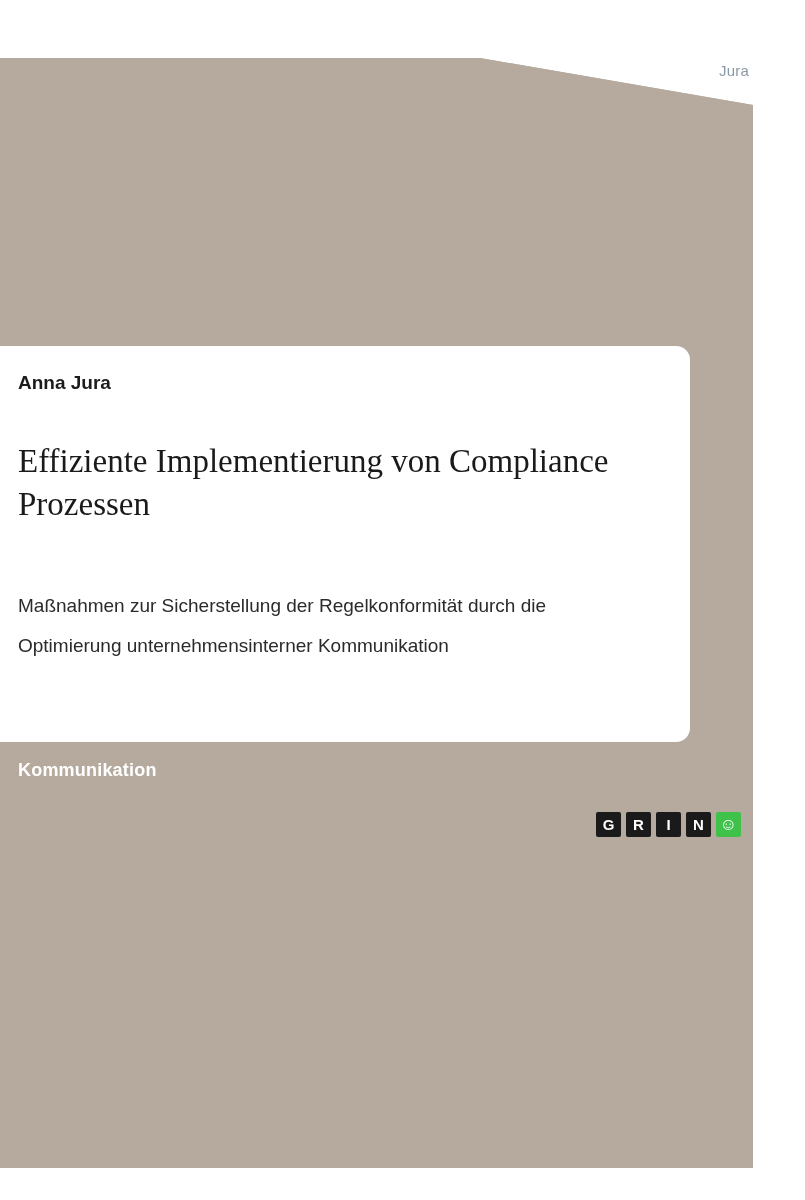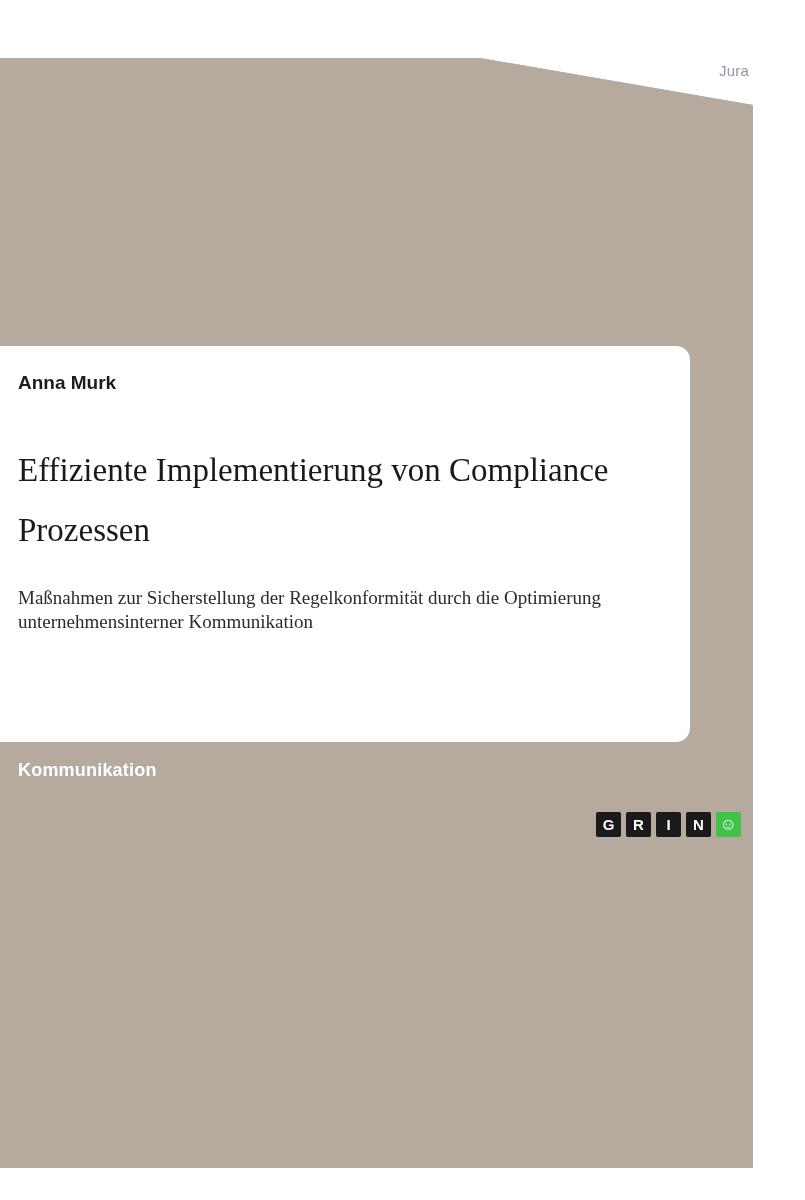--- a/index.html
+++ b/index.html
@@ -75,32 +75,32 @@
     font-family: "Liberation Sans", sans-serif;
   }
 
   .title {
     position: absolute;
     left: 18px;
     top: 94px;
     width: 600px;
     font-family: "Liberation Serif", serif;
     font-size: 33px;
-    line-height: 60px;
+    line-height: 43px;
     color: #1a1a1a;
   }
 
   .subtitle {
     position: absolute;
     left: 18px;
     top: 240px;
     width: 630px;
-    font-family: Liberation Serif, serif;
+    font-family: Liberation Sans, sans-serif;
     font-size: 19px;
-    line-height: 24px;
+    line-height: 40px;
     color: #2b2b2b;
   }
 
   .doctype {
     position: absolute;
     left: 18px;
     top: 760px;
     font-size: 18px;
     font-weight: bold;
     color: #ffffff;
@@ -140,21 +140,21 @@
 <body>
 
 <div class="page">
 
   <div class="cover"></div>
   <div class="fold"></div>
 
   <div class="category">Jura</div>
 
   <div class="title-card">
-    <div class="author">Anna Murk</div>
+    <div class="author">Anna Jura</div>
     <div class="title">Effiziente Implementierung von Compliance Prozessen</div>
     <div class="subtitle">Maßnahmen zur Sicherstellung der Regelkonformität durch die Optimierung unternehmensinterner Kommunikation</div>
   </div>
 
   <div class="doctype">Kommunikation</div>
 
   <div class="logo">
     <div class="box">G</div>
     <div class="box">R</div>
     <div class="box">I</div>

